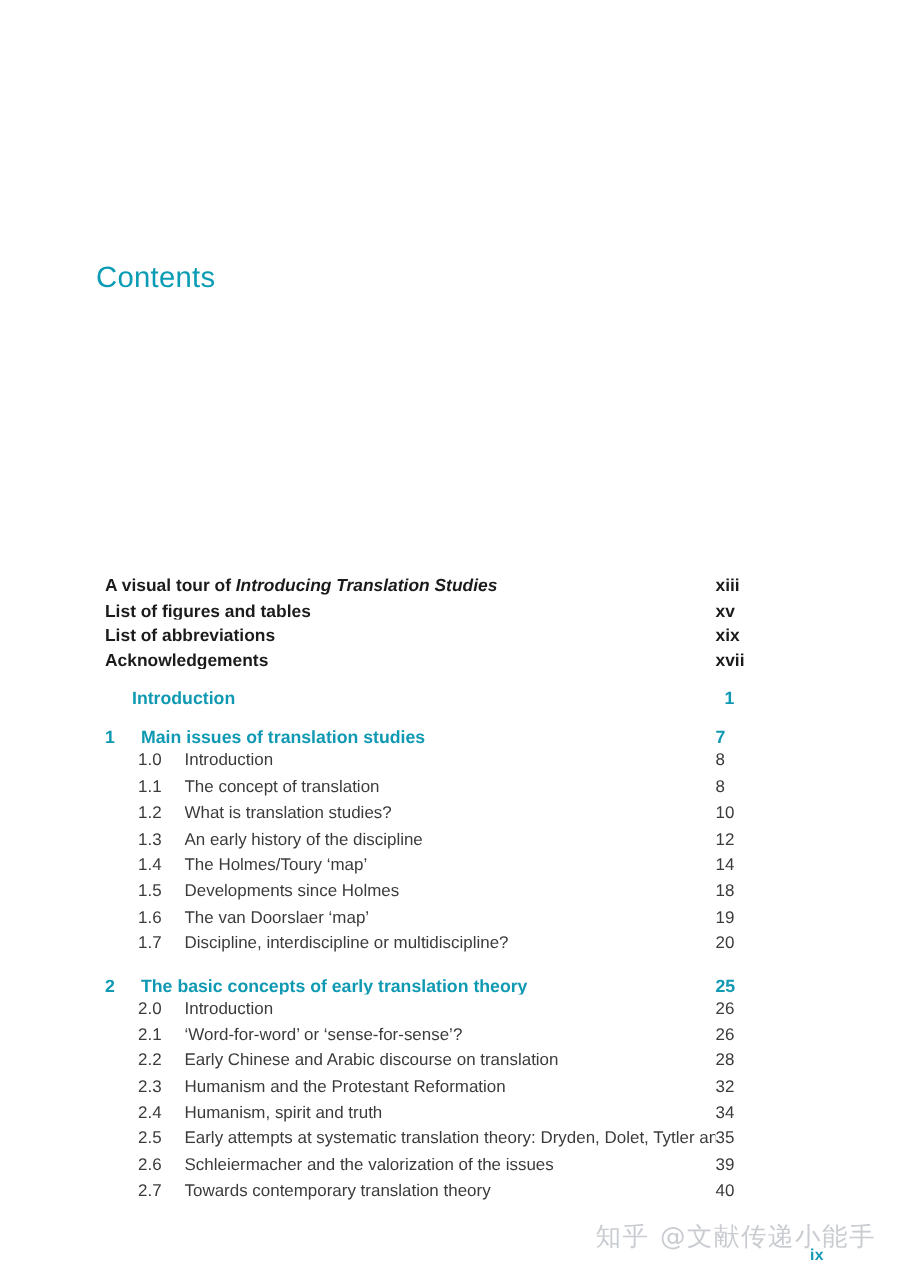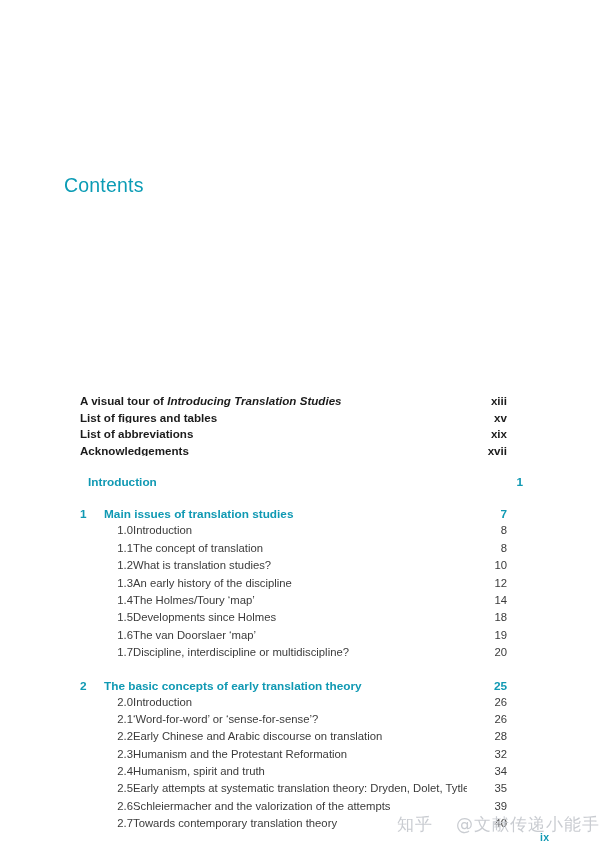--- a/index.html
+++ b/index.html
@@ -54,21 +54,21 @@
   }
 
   .label {
     flex: 1 1 auto;
     white-space: nowrap;
     overflow: hidden;
   }
 
   .page-no {
     flex: 0 0 auto;
-    text-align: right;
+    text-align: left;
     white-space: nowrap;
   }
 
   
   .row.front {
     font-size: 11.6px;
     font-weight: bold;
     color: #1b1b1b;
     height: 16.6px;
   }
@@ -103,25 +103,24 @@
   .row.sub {
     font-size: 11.3px;
     font-weight: normal;
     color: #3b3b3b;
     height: 17.4px;
   }
   .row.sub .num-col {
     width: 31px;
     margin-left: 22px;
     color: #3b3b3b;
-    text-align: right;
   }
   .row.sub .page-no { width: 40px; }
 
-  .group { margin: 16px; }
+  .group { margin: 6px; }
 
   
   .folio {
     position: absolute;
     left: 540px;
     top: 831px;
     font-size: 10.5px;
     font-weight: bold;
     color: #1099b3;
     letter-spacing: 0.3px;
@@ -132,21 +131,21 @@
     position: absolute;
     left: 397px;
     top: 813px;
     font-size: 17px;
     color: #c9ccd1;
     letter-spacing: 1px;
     font-family: "DejaVu Sans", sans-serif;
     white-space: nowrap;
     pointer-events: none;
   }
-  .watermark .wm-logo { margin-right: 23px; }
+  .watermark .wm-logo { margin-right: 7px; }
 </style>
 </head>
 <body>
 
 <div class="page">
 
   <div class="contents-title">Contents</div>
 
   <div class="toc">
 
@@ -254,21 +253,21 @@
         <div class="label">Humanism, spirit and truth</div>
         <div class="page-no">34</div>
       </div>
       <div class="row sub">
         <div class="num-col">2.5</div>
         <div class="label">Early attempts at systematic translation theory: Dryden, Dolet, Tytler and Yán Fù</div>
         <div class="page-no">35</div>
       </div>
       <div class="row sub">
         <div class="num-col">2.6</div>
-        <div class="label">Schleiermacher and the valorization of the attempts</div>
+        <div class="label">Schleiermacher and the valorization of the issues</div>
         <div class="page-no">39</div>
       </div>
       <div class="row sub">
         <div class="num-col">2.7</div>
         <div class="label">Towards contemporary translation theory</div>
         <div class="page-no">40</div>
       </div>
     </div>
 
   </div>

